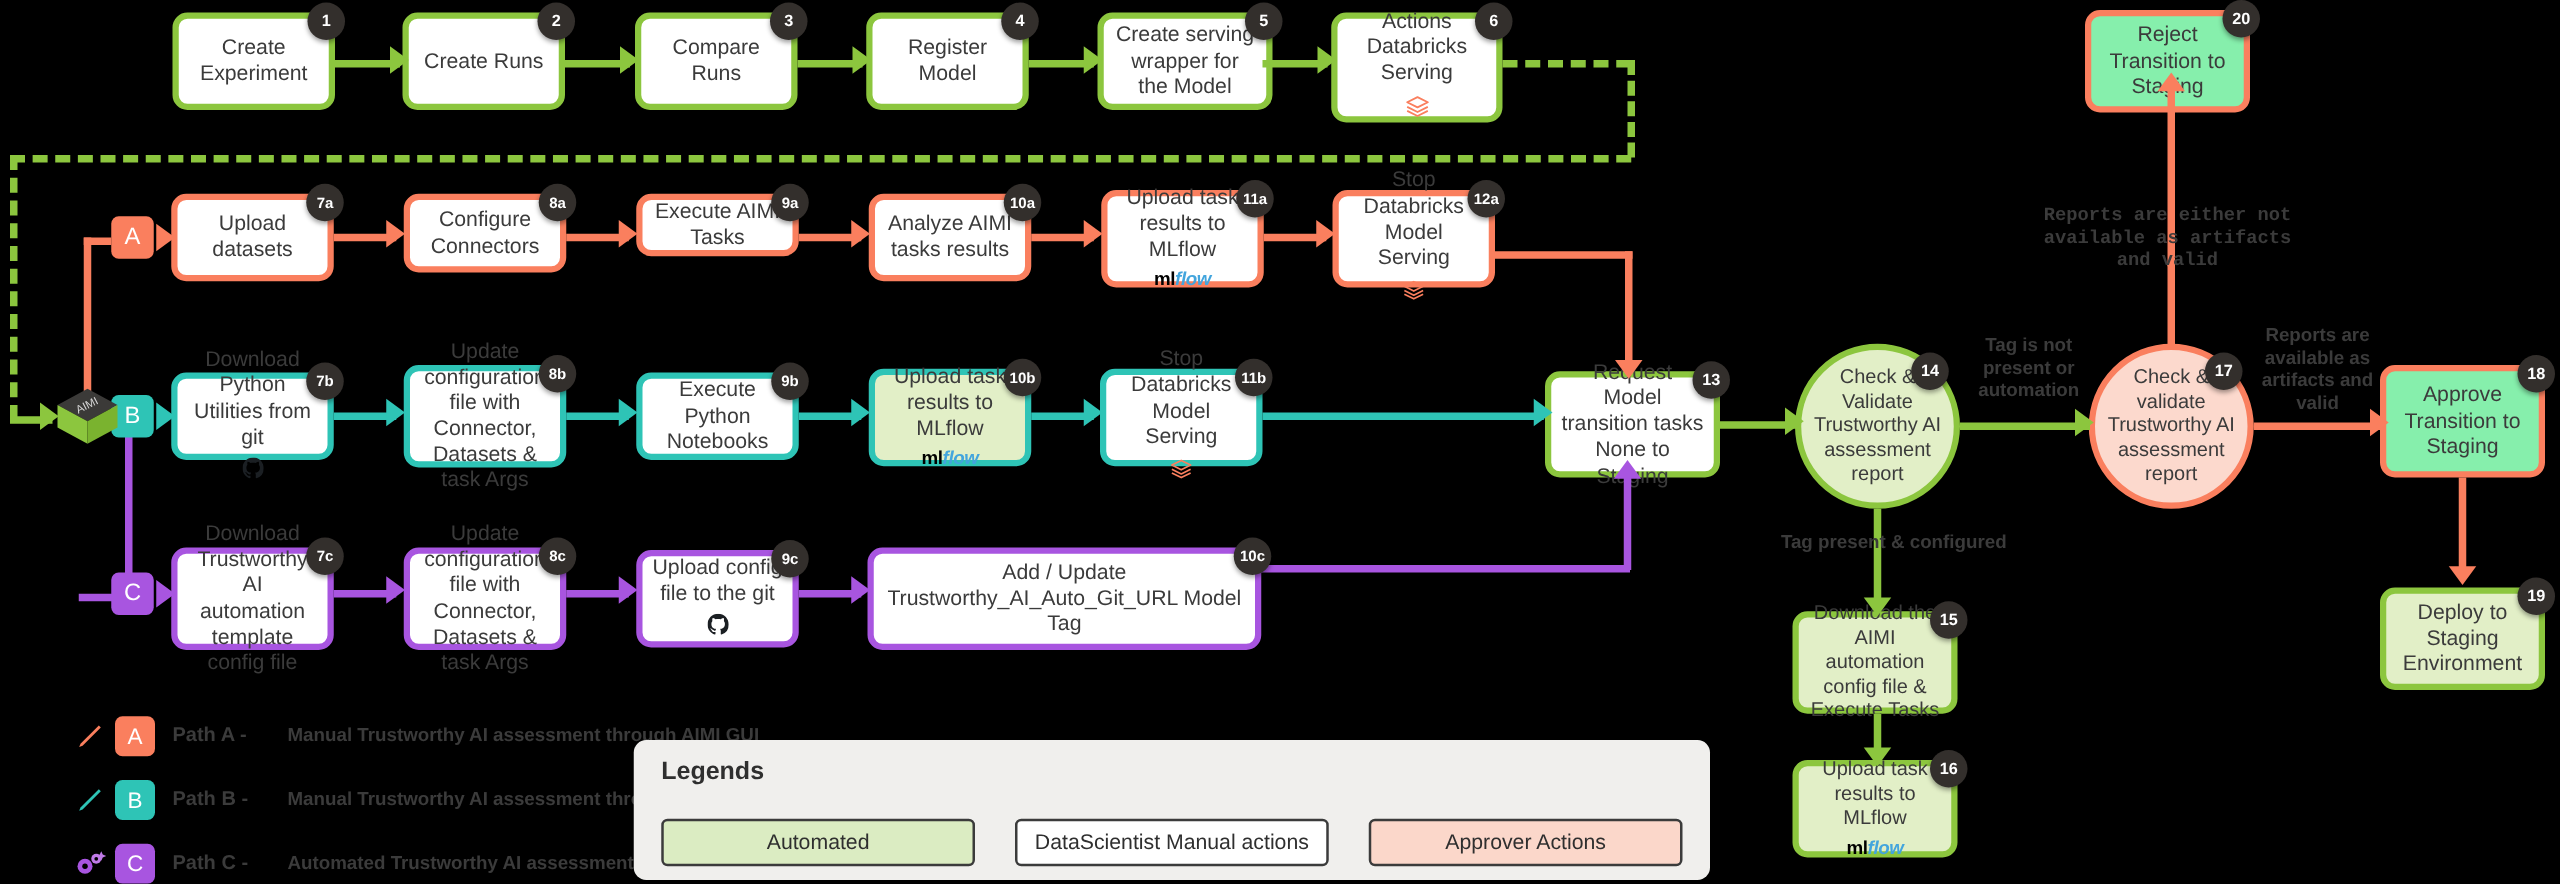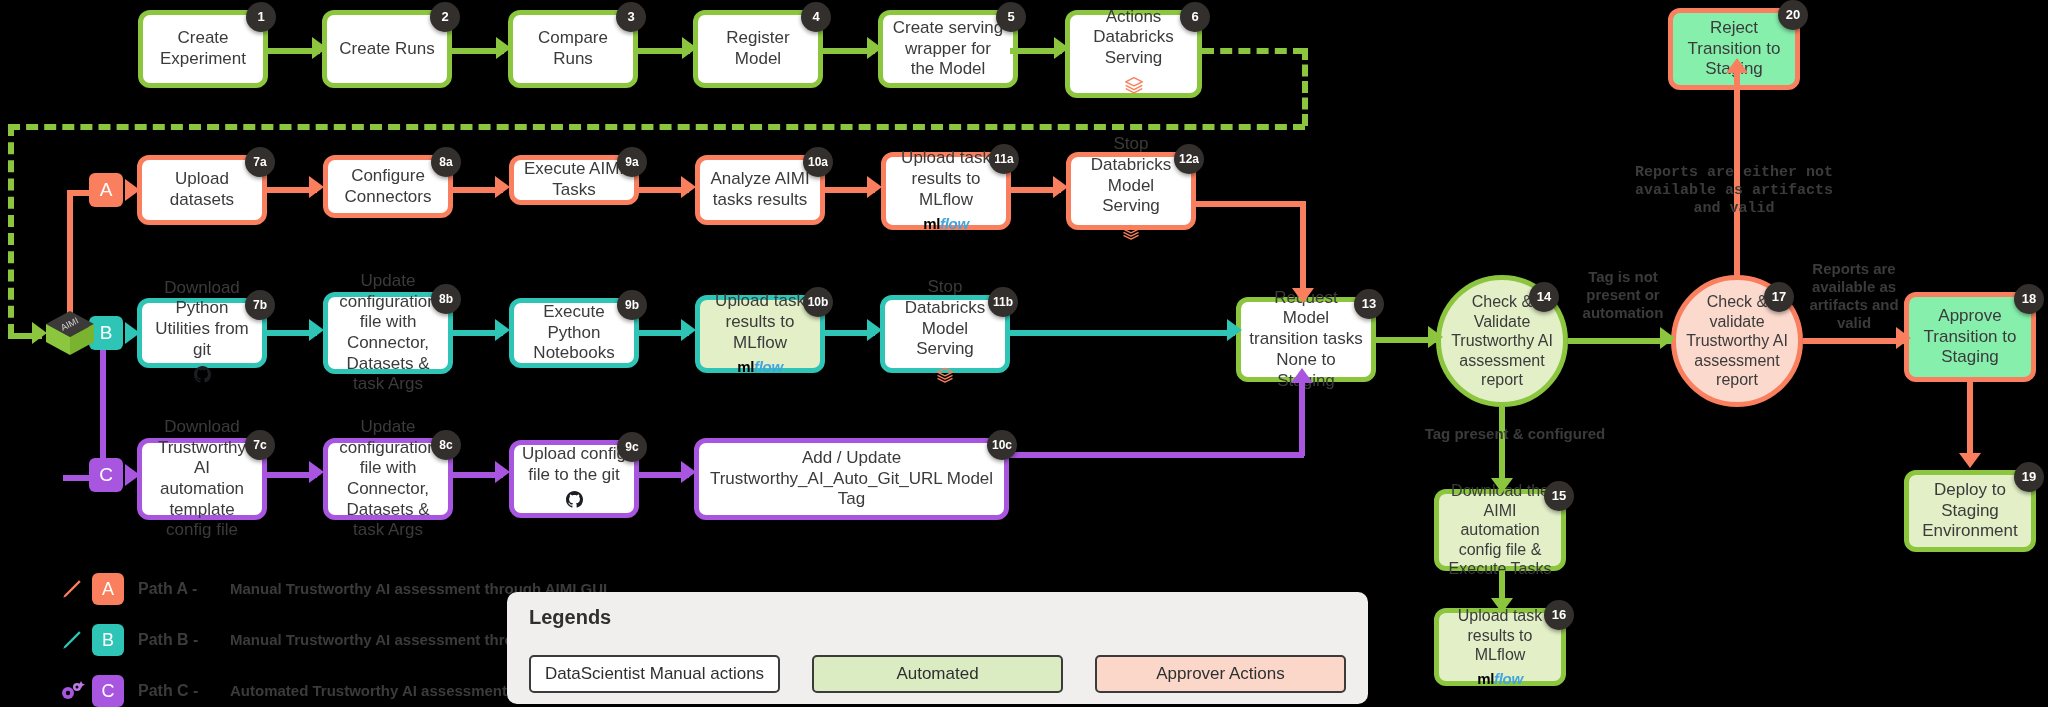--- a/index.html
+++ b/index.html
@@ -488,19 +488,19 @@
       </span>
       <span class="plsq" style="background:#a855e0;">C</span>
       <span class="plname">Path C -</span>
       <span class="pldesc">Automated Trustworthy AI assessment through AIMI APIs</span>
     </div>
   </div>
 
   <div class="legends-panel">
     <div class="legends-title">Legends</div>
     <div class="legends-row">
+      <div class="legend-chip chip-green">Automated</div>
       <div class="legend-chip chip-white">DataScientist Manual actions</div>
-      <div class="legend-chip chip-green">Automated</div>
       <div class="legend-chip chip-peach">Approver Actions</div>
     </div>
   </div>
 
 </div>
 
 </body></html>

